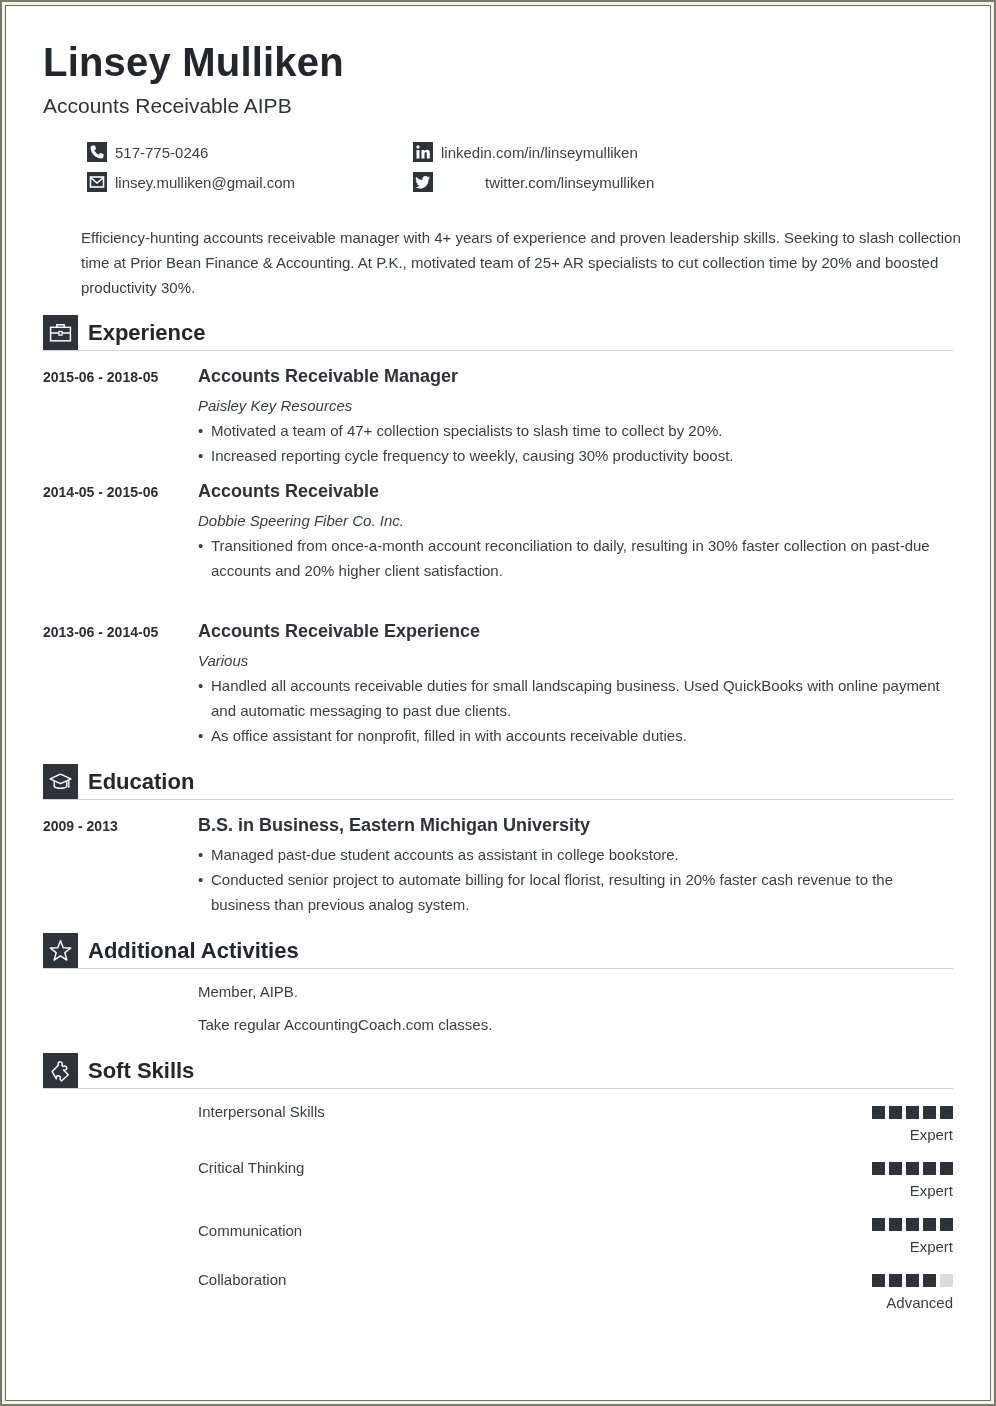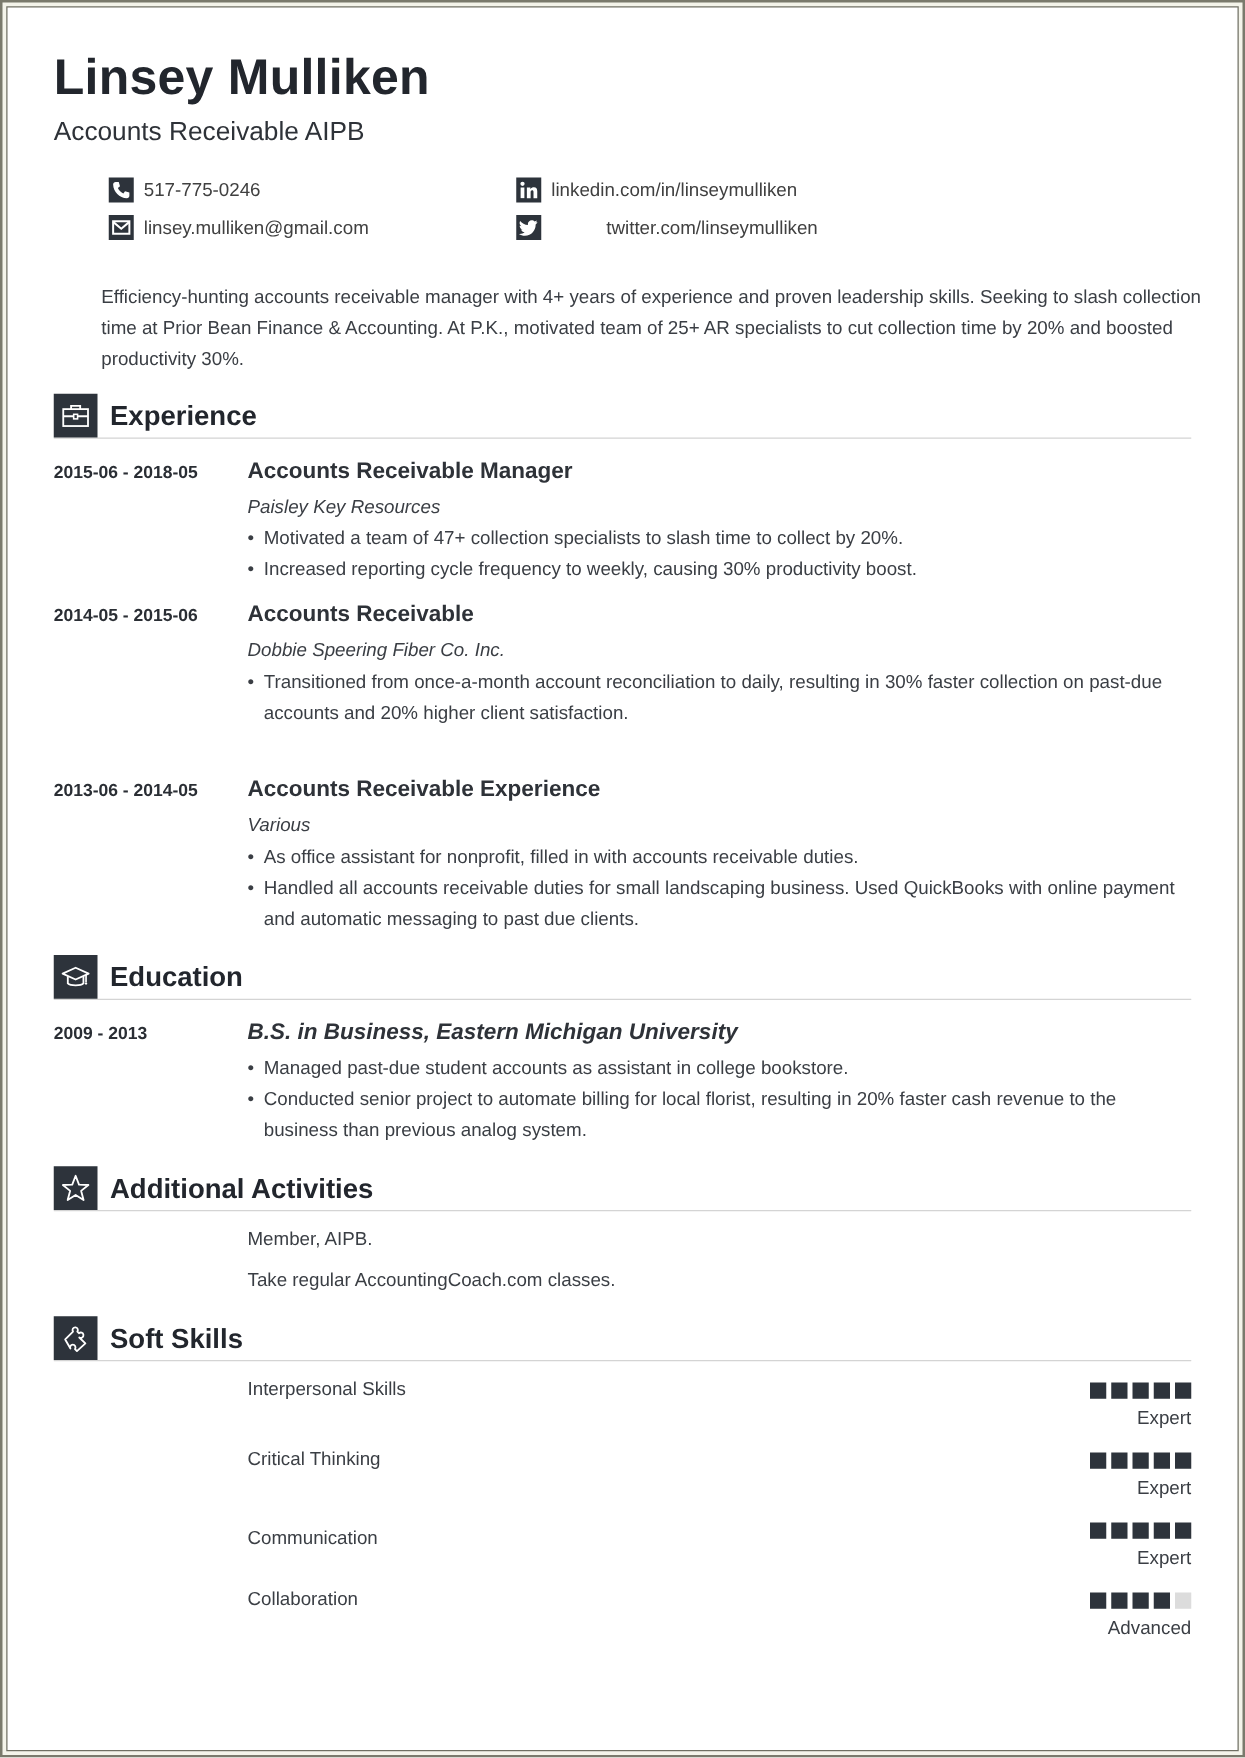--- a/index.html
+++ b/index.html
@@ -118,40 +118,40 @@
     <ul class="bullets" style="top:533px;">
       <li>Transitioned from once-a-month account reconciliation to daily, resulting in 30% faster collection on past-due accounts and 20% higher client satisfaction.</li>
     </ul>
   </div>
 
   <div>
     <div class="date" style="top:624px;">2013-06 - 2014-05</div>
     <div class="job-title" style="top:621px;">Accounts Receivable Experience</div>
     <div class="company" style="top:652px;">Various</div>
     <ul class="bullets" style="top:673px;">
+      <li>Handled all accounts receivable duties for small landscaping business. Used QuickBooks with online payment and automatic messaging to past due clients.</li>
       <li>As office assistant for nonprofit, filled in with accounts receivable duties.</li>
-      <li>Handled all accounts receivable duties for small landscaping business. Used QuickBooks with online payment and automatic messaging to past due clients.</li>
     </ul>
   </div>
 
   <div class="sec-head" style="top:764px;">
     <div class="sec-icon">
       <svg viewBox="0 0 24 24">
           <path d="M2 9.5 L12 5 L22 9.5 L12 14 Z" fill="none" stroke="#fff" stroke-width="1.4" stroke-linejoin="round"></path>
           <path d="M6 11.5 V17 C8 19 16 19 18 17 V11.5" fill="none" stroke="#fff" stroke-width="1.4"></path>
           <path d="M20 10.5 V16" stroke="#fff" stroke-width="1.3"></path>
           <circle cx="20" cy="17" r="0.9" fill="#fff"></circle>
         </svg>
     </div>
     <h2 class="sec-title">Education</h2>
   </div>
 
   <div>
     <div class="date" style="top:818px;">2009 - 2013</div>
-    <div class="job-title" style="top:815px;font-style:italic;">B.S. in Business, Eastern Michigan University</div>
+    <div class="job-title" style="top:815px;">B.S. in Business, Eastern Michigan University</div>
     <ul class="bullets" style="top:842px;">
       <li>Managed past-due student accounts as assistant in college bookstore.</li>
       <li>Conducted senior project to automate billing for local florist, resulting in 20% faster cash revenue to the business than previous analog system.</li>
     </ul>
   </div>
 
   <div class="sec-head" style="top:933px;">
     <div class="sec-icon">
       <svg viewBox="0 0 24 24">
           <path d="M12 2.5 L14.6 9.3 L21.8 9.6 L16.2 14.1 L18.1 21.2 L12 17.2 L5.9 21.2 L7.8 14.1 L2.2 9.6 L9.4 9.3 Z" fill="none" stroke="#fff" stroke-width="1.4" stroke-linejoin="round"></path>

